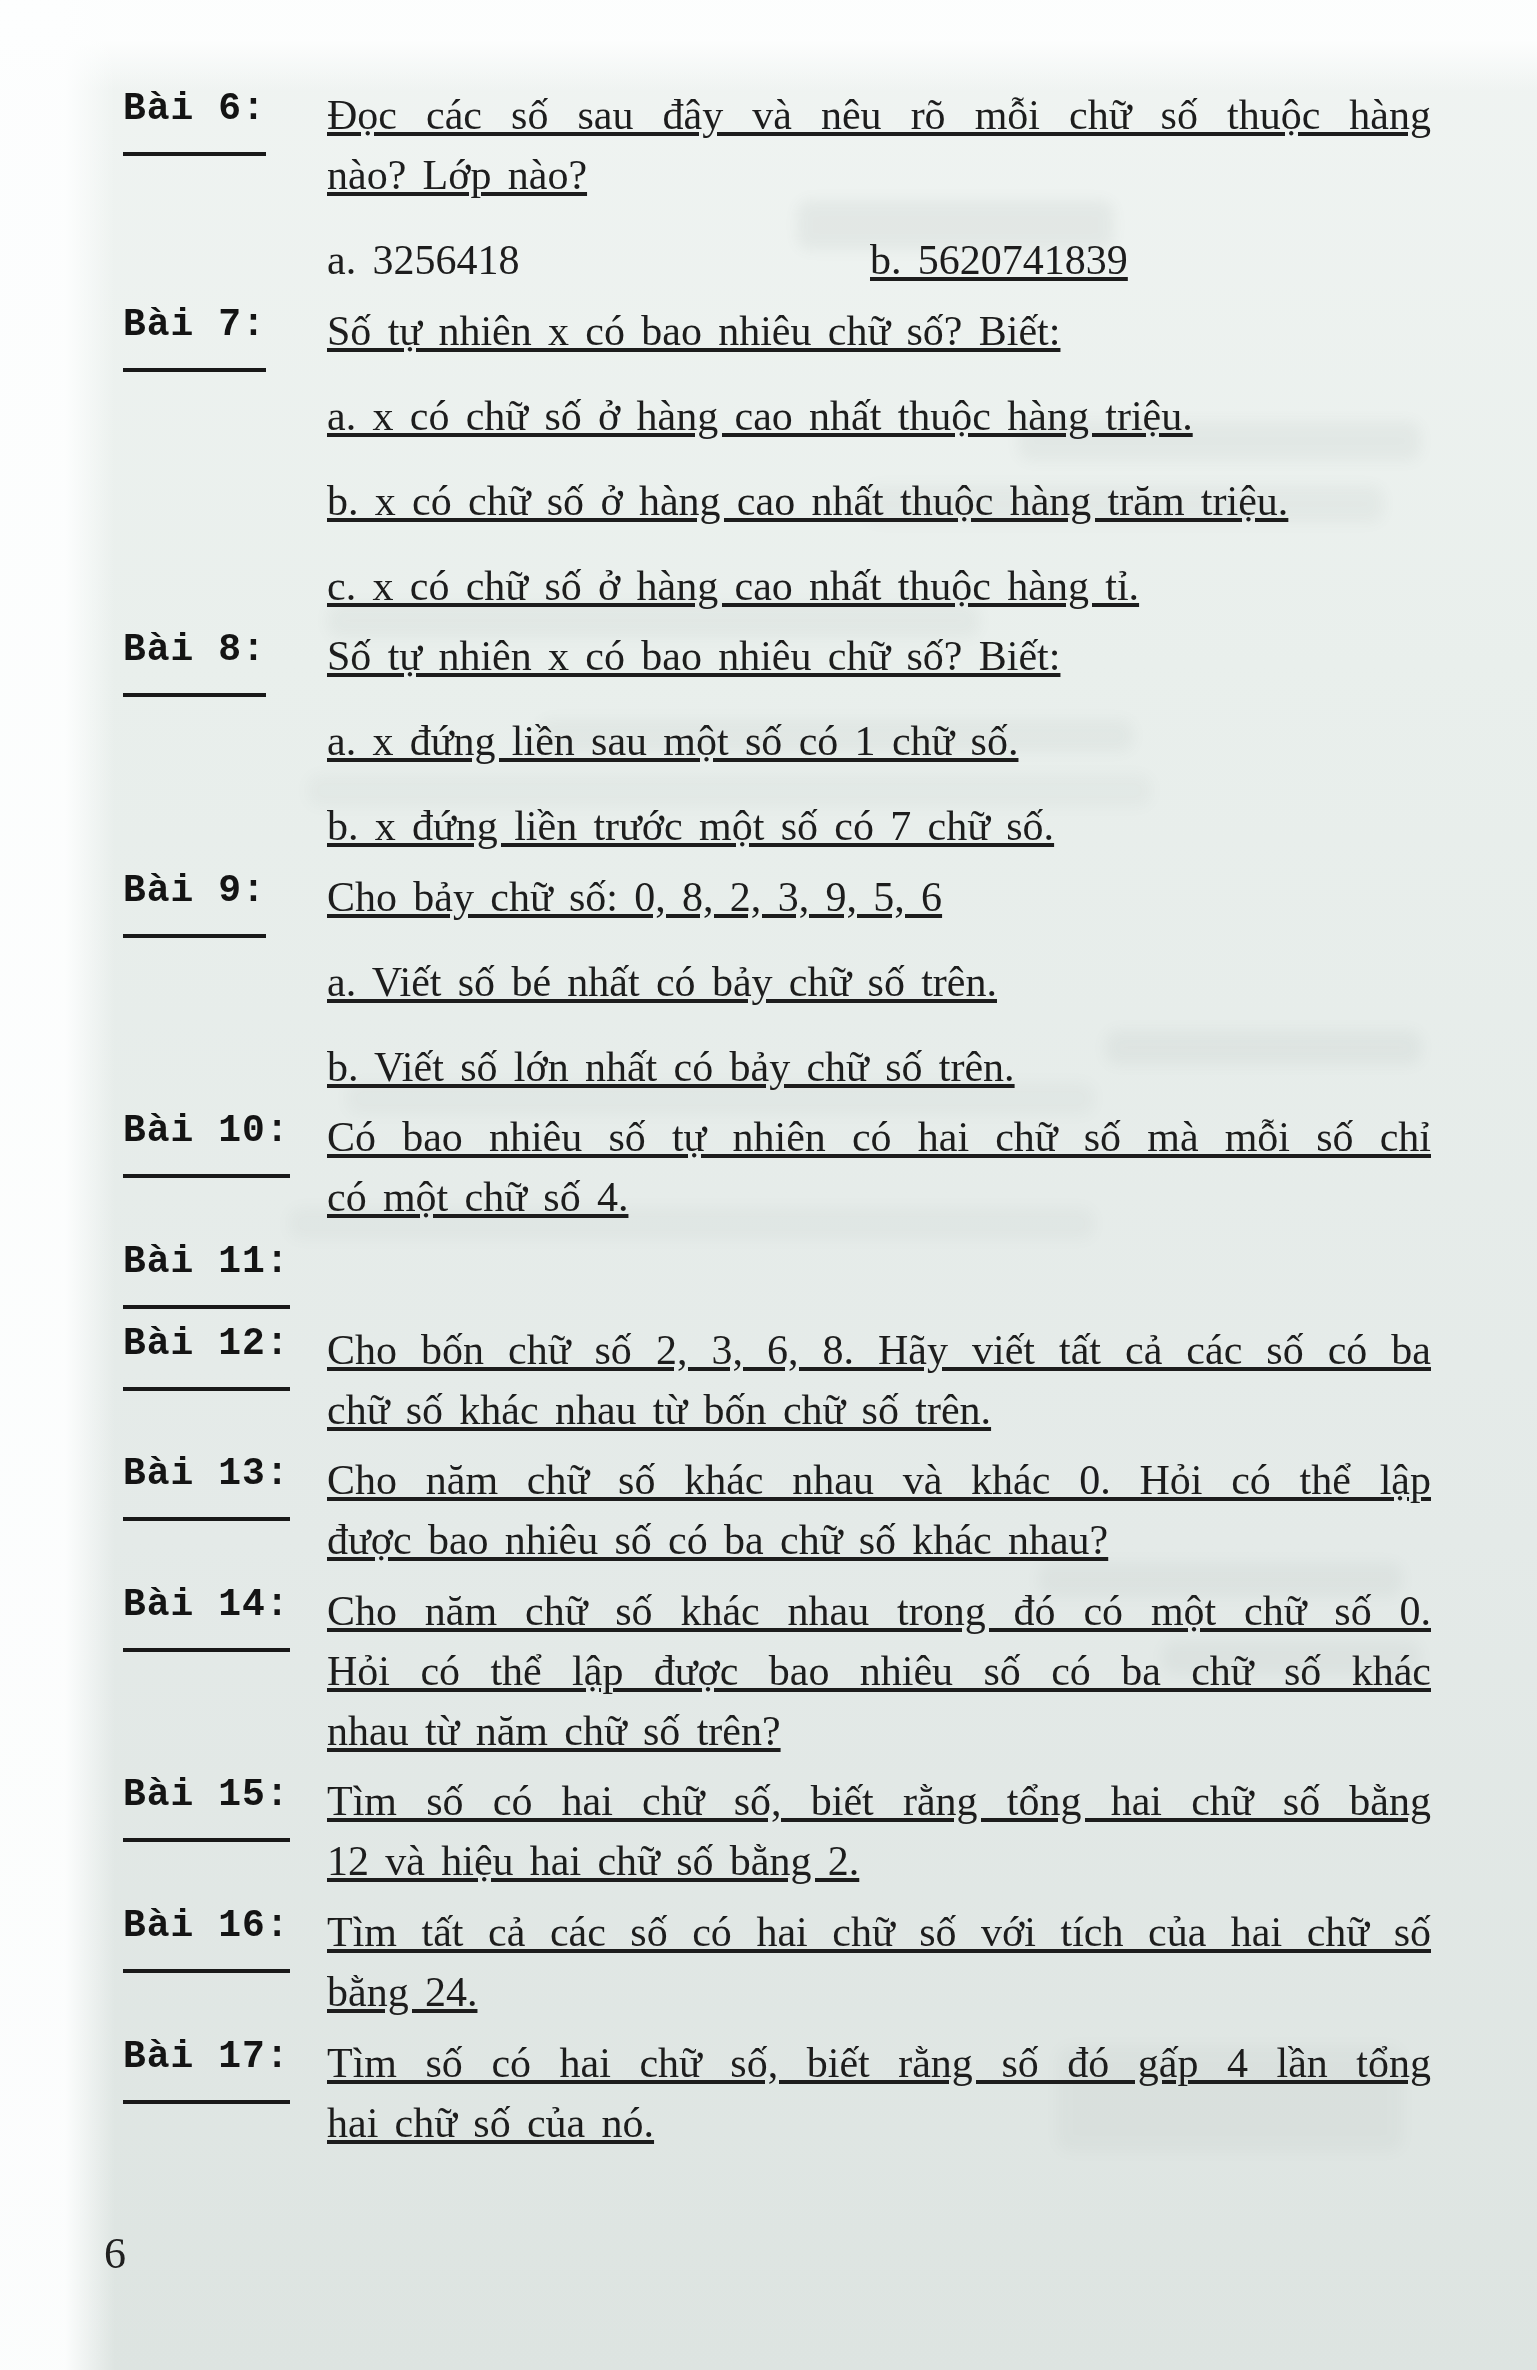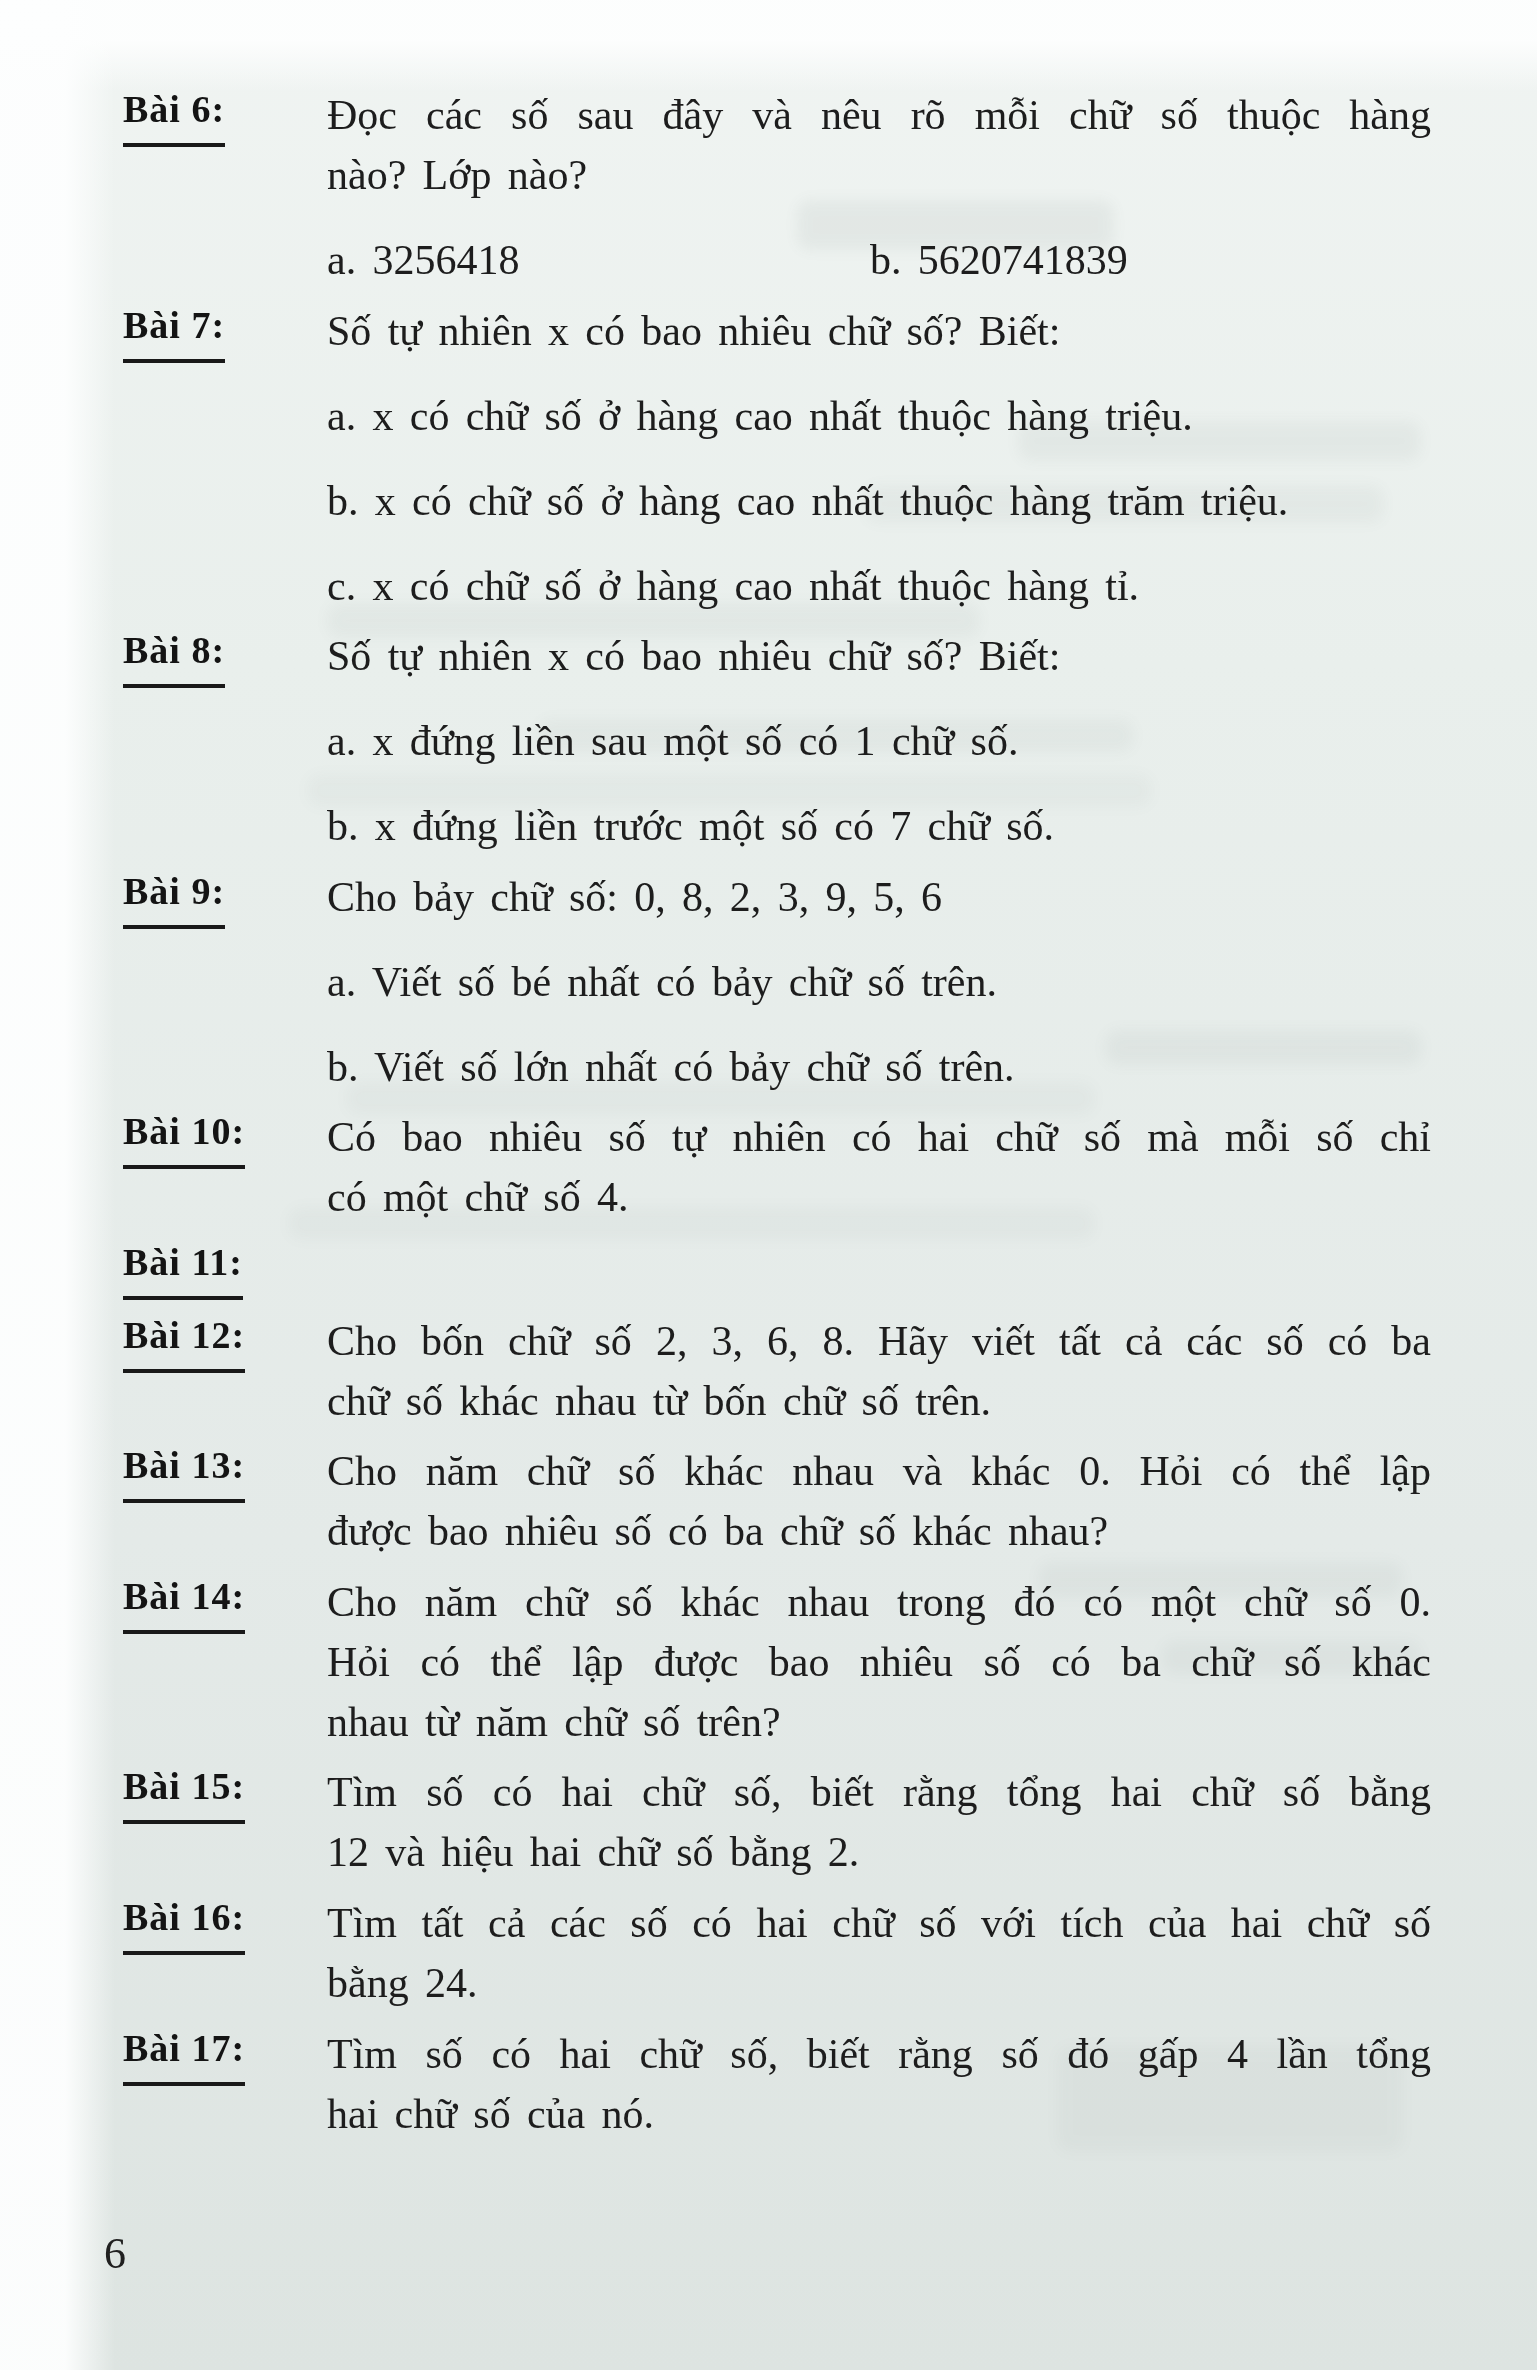--- a/index.html
+++ b/index.html
@@ -23,39 +23,39 @@
   .problem{
     display:flex;
     align-items:flex-start;
     margin-bottom:10.6px;
   }
   .label-col{
     flex:0 0 204px;
   }
   .label{
     display:inline-block;
-    font-family:Liberation Serif, serif;
+    font-family:Liberation Mono, monospace;
     font-weight:bold;
     font-size:38px;
     line-height:48px;
     letter-spacing:1px;
     color:#141414;
     border-bottom:4.8px solid #191919;
-    padding-bottom:10px;
+    padding-bottom:19px;
     white-space:nowrap;
   }
   .body-col{
     flex:1 1 auto;
     font-family:"Liberation Serif", serif;
     font-size:42px;
     line-height:60px;
     color:#1d1d1d;
     word-spacing:5.8px;
   }
-  .line{ text-align:left; }
+  .line{ text-align:left;text-decoration:underline; }
   .line.full{
     text-align:justify;
     text-align-last:justify;
   }
   .line.para{ margin-top:25px; }
   .line.pair .pair-left{
     display:inline-block;
     width:543px;
   }
   .page-number{

